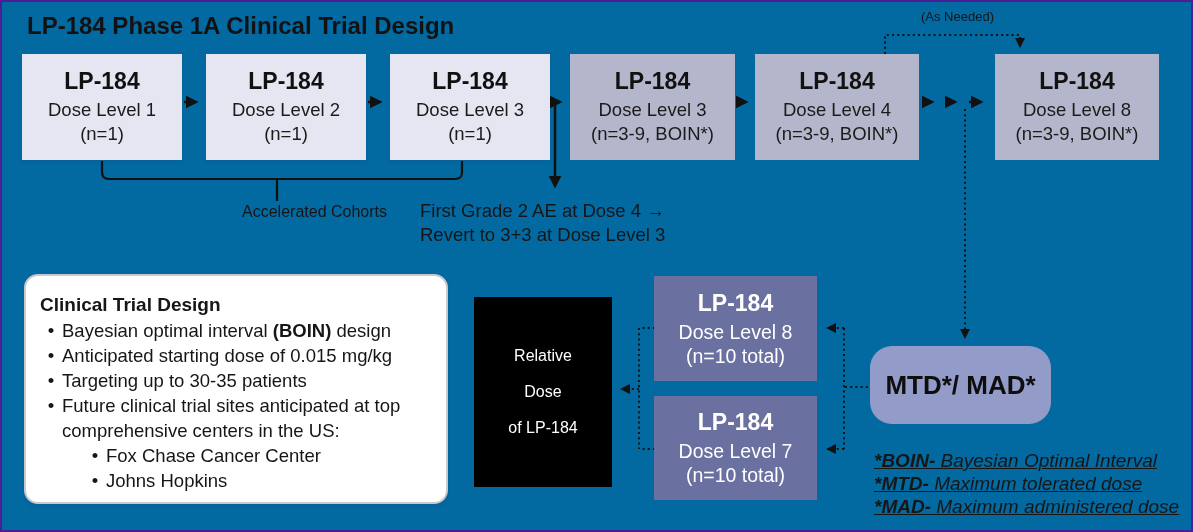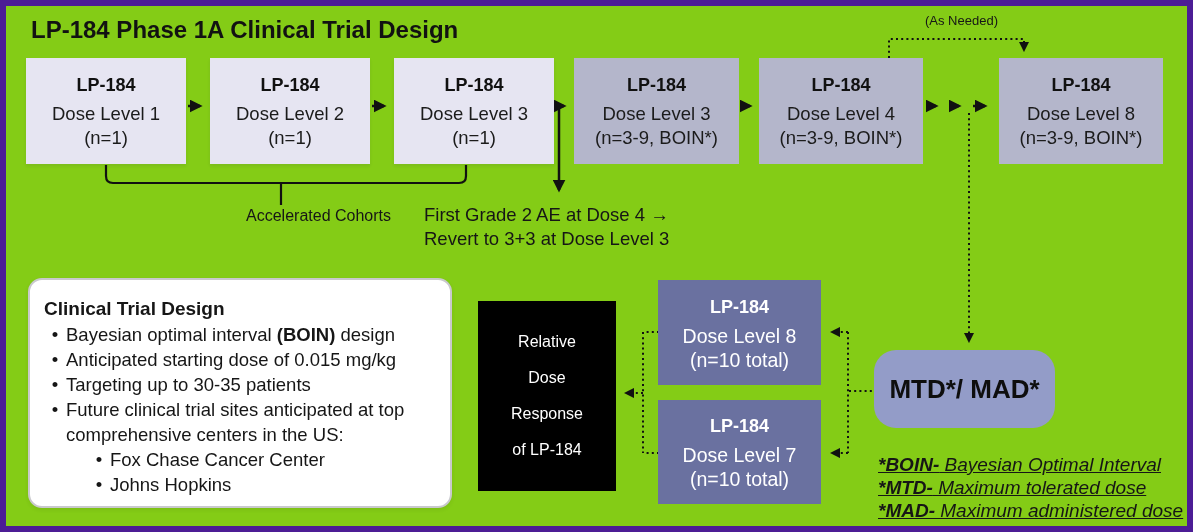--- a/index.html
+++ b/index.html
@@ -1,26 +1,26 @@
 <!DOCTYPE html>
 <html><head>
 <meta charset="utf-8">
 <style>
   html,body{margin:0;padding:0;background:#fff;}
   body{font-family:"Liberation Sans","DejaVu Sans",sans-serif;color:#161616;}
-  .canvas{position:relative;width:1193px;height:532px;background:#84cc16;box-sizing:border-box;
-          border:6px solid #4c1d95;overflow:hidden;}
+  .canvas{position:relative;width:1193px;height:532px;background:#0369a1;box-sizing:border-box;
+          border:2px solid #4c1d95;overflow:hidden;}
   .connectors{position:absolute;left:0;top:0;width:1183px;height:522px;z-index:1;pointer-events:none;}
   .page-title{position:absolute;left:25px;top:10px;margin:0;font-size:24px;font-weight:bold;color:#121212;z-index:2;}
   
   .fbox{position:absolute;top:52px;height:106px;display:flex;flex-direction:column;align-items:center;
         justify-content:center;text-align:center;z-index:2;}
   .fbox.light{background:#e6e5f2;box-shadow:0 2px 3px rgba(40,40,90,.10);}
   .fbox.mid{background:#b4b6cb;}
-  .fb-name{font-size:18px;font-weight:bold;line-height:27px;margin-bottom:3px;color:#111;}
+  .fb-name{font-size:23px;font-weight:bold;line-height:27px;margin-bottom:3px;color:#111;}
   .fb-line{font-size:18.5px;line-height:24px;color:#1b1b1b;}
   
   .lbl{position:absolute;z-index:2;color:#161616;}
   .as-needed{left:883px;top:7px;width:145px;text-align:center;font-size:13px;}
   .accel{left:175px;top:201px;width:210px;text-align:right;font-size:16px;}
   .grade2{left:418px;top:197px;font-size:18.5px;line-height:23.5px;}
   
   .panel{position:absolute;left:22px;top:272px;width:424px;height:230px;box-sizing:border-box;z-index:2;
          background:#fff;border:2px solid #c9c9cd;border-radius:14px;padding:16px 14px;
          box-shadow:0 2px 4px rgba(0,0,0,.07);}
@@ -149,21 +149,20 @@
     </div>
     <div class="bullet sub">
       <span class="dot">•</span>
       <div class="btext">Johns Hopkins</div>
     </div>
   </div>
 
   <div class="blackbox">
     <div class="bb-line">Relative</div>
     <div class="bb-line">Dose</div>
-    <div class="bb-line">Response</div>
     <div class="bb-line">of LP-184</div>
   </div>
 
   <div class="rbox top">
     <div class="fb-name">LP-184</div>
     <div class="fb-line">Dose Level 8</div>
     <div class="fb-line">(n=10 total)</div>
   </div>
   <div class="rbox bot">
     <div class="fb-name">LP-184</div>

